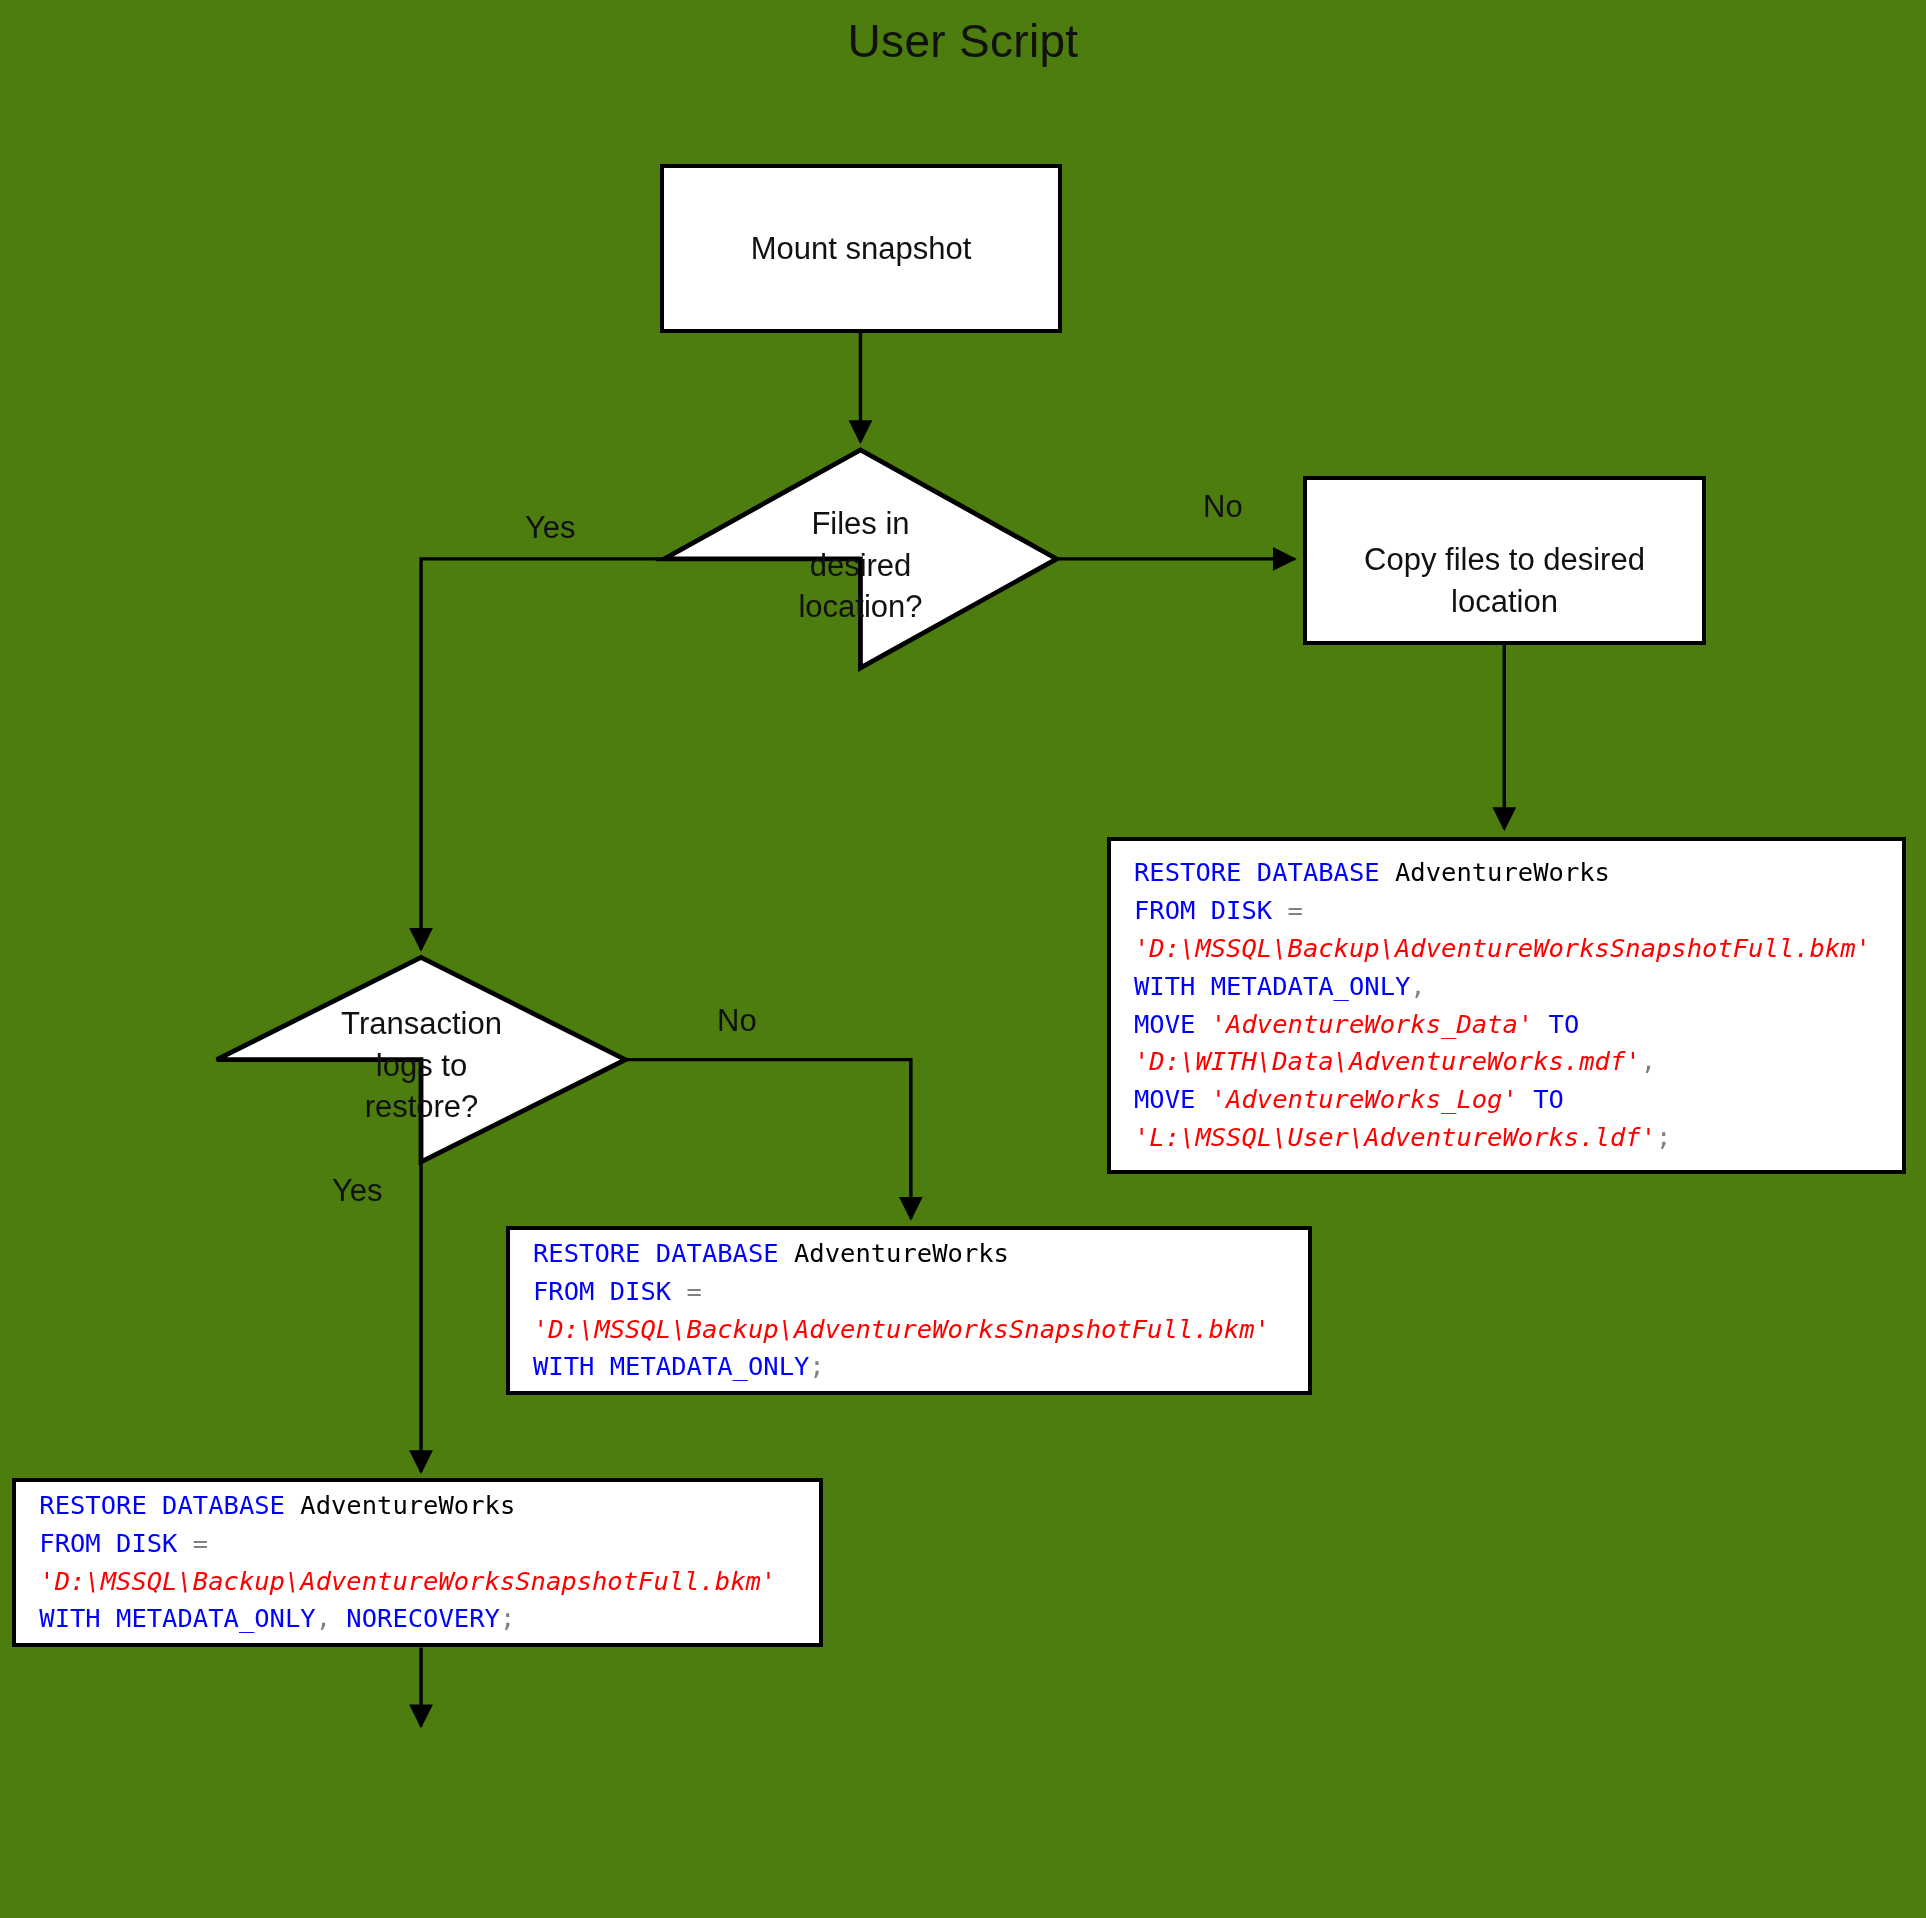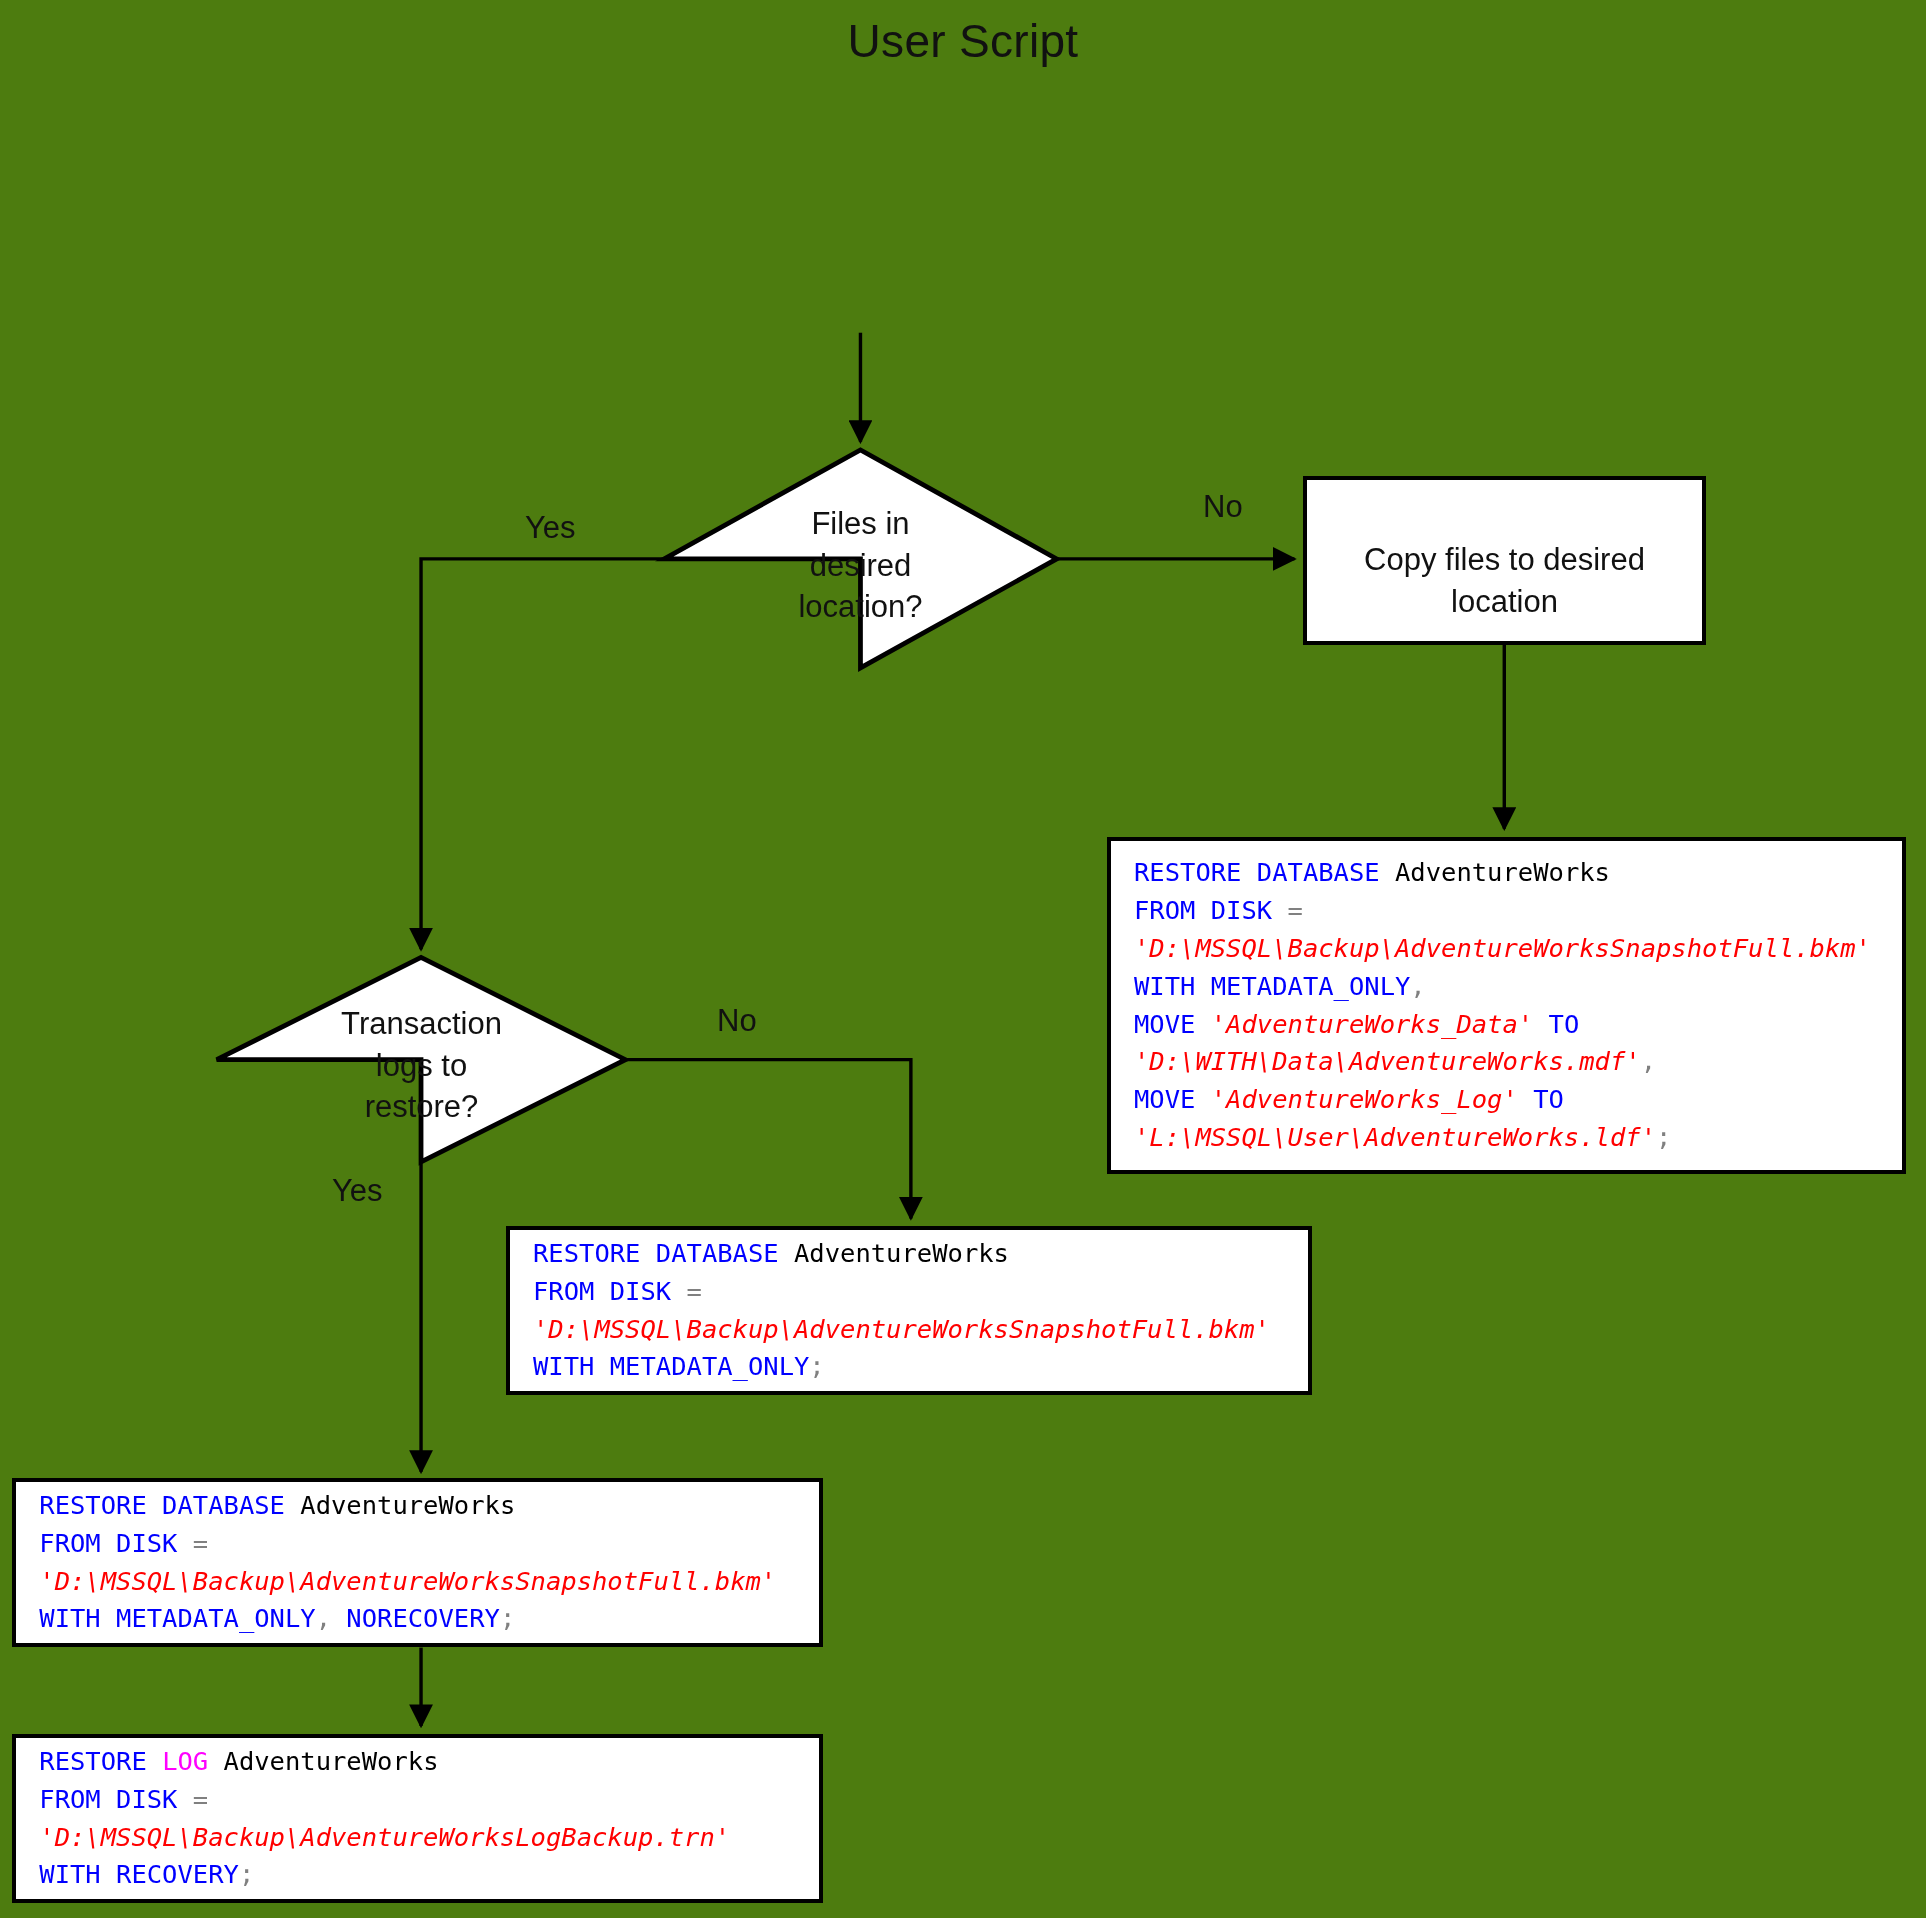--- a/index.html
+++ b/index.html
@@ -117,20 +117,23 @@
 
     <path d="M 975 820 L 618 820 L 618 1393" stroke="#000000" stroke-width="5" fill="none" marker-end="url(#arrow)"></path>
 
     <path d="M 918 1555 L 1337 1555 L 1337 1788" stroke="#000000" stroke-width="5" fill="none" marker-end="url(#arrow)"></path>
 
     <path d="M 618 1705 L 618 2160" stroke="#000000" stroke-width="5" fill="none" marker-end="url(#arrow)"></path>
 
     <path d="M 618 2418 L 618 2533" stroke="#000000" stroke-width="5" fill="none" marker-end="url(#arrow)"></path>
   </svg>
 
+  <div class="node-box" style="left:660px; top:164px; width:402px; height:169px;">
+    <span class="node-label">Mount snapshot</span>
+  </div>
 
   <div class="node-box" style="left:1303px; top:476px; width:403px; height:169px;">
     <span class="node-label" style="white-space:pre-line;margin-top:40px;">Copy files to desired
 location</span>
   </div>
 
   <div class="diamond-label" style="left:724px; top:503px; width:273px;">
     <div>Files in</div>
     <div>desired</div>
     <div>location?</div>
@@ -165,21 +168,15 @@
 <span class="kw">WITH METADATA_ONLY</span><span class="punc">;</span></pre>
   </div>
 
   <div class="code-box" style="left:12.3px; top:1478px; width:811px; height:169px;">
     <pre><span class="kw">RESTORE DATABASE </span><span class="ident">AdventureWorks</span>
 <span class="kw">FROM DISK </span><span class="punc">=</span>
 <span class="str">'D:\MSSQL\Backup\AdventureWorksSnapshotFull.bkm'</span>
 <span class="kw">WITH METADATA_ONLY</span><span class="punc">, </span><span class="kw">NORECOVERY</span><span class="punc">;</span></pre>
   </div>
 
-  <div class="code-box" style="left:12.3px; top:1734px; width:811px; height:169px;">
-    <pre><span class="kw">RESTORE </span><span class="log">LOG</span><span class="kw"> </span><span class="ident">AdventureWorks</span>
-<span class="kw">FROM DISK </span><span class="punc">=</span>
-<span class="str">'D:\MSSQL\Backup\AdventureWorksLogBackup.trn'</span>
-<span class="kw">WITH RECOVERY</span><span class="punc">;</span></pre>
-  </div>
 
 </div>
 
 
 </body></html>

